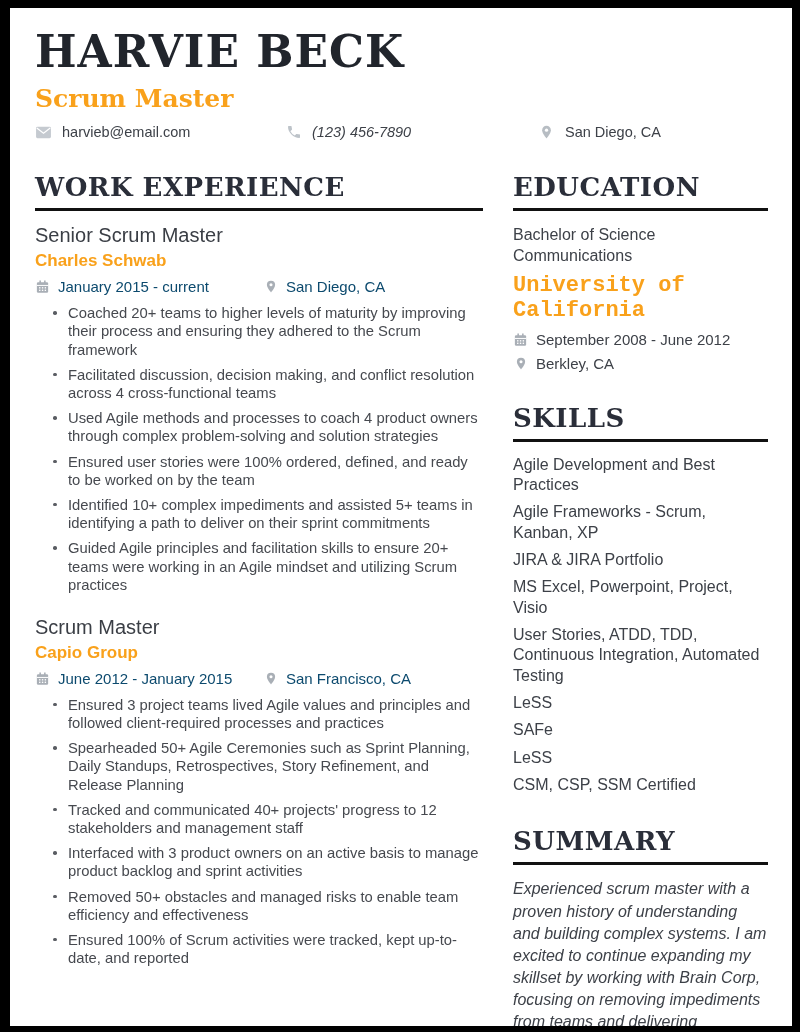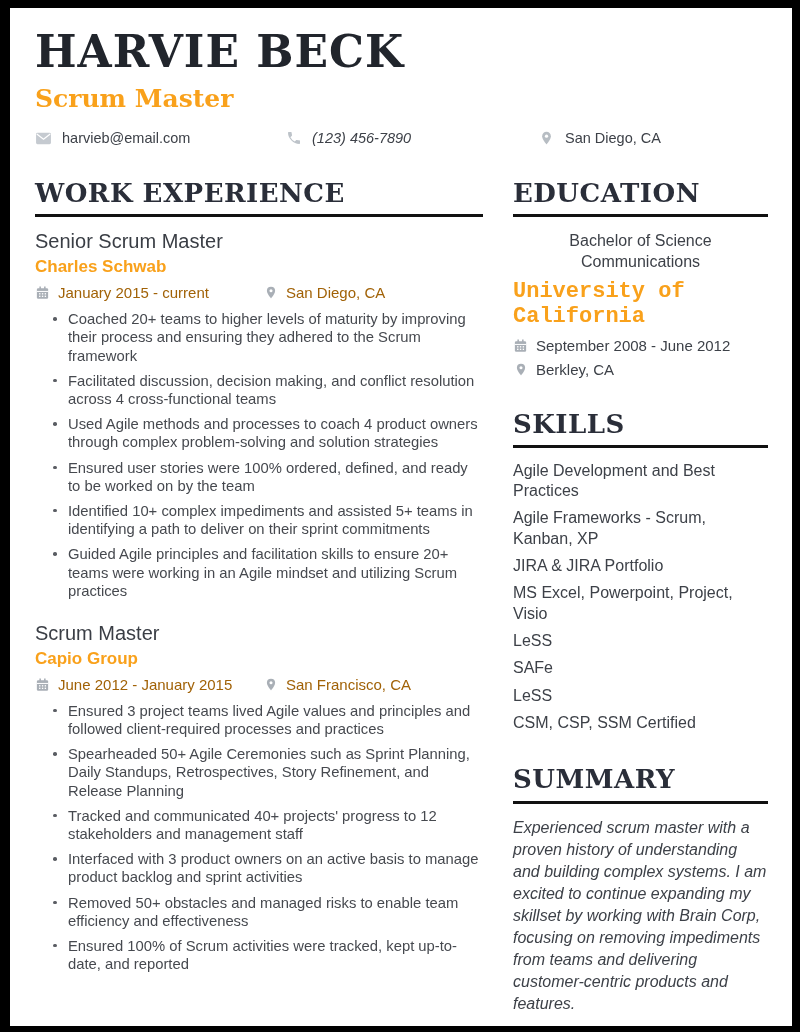--- a/index.html
+++ b/index.html
@@ -20,21 +20,21 @@
     font-family: "DejaVu Serif", serif;
     font-size: 44px; font-weight: 700;
     color: #21252c; letter-spacing: 1px;
     line-height: 1.0;
   }
   .candidate-title {
     font-family: "DejaVu Serif", serif;
     font-size: 25px; font-weight: 700;
     color: #f9a11b; margin-top: 10px;
   }
-  .contact { display: flex; flex-wrap: wrap; margin-top: 13px; }
+  .contact { display: flex; flex-wrap: wrap; margin-top: 7px; }
   .contact-item {
     display: flex; align-items: center; gap: 10px;
     font-size: 14.5px; color: #3d4148;
     height: 24px; margin-bottom: 2px;
   }
   .contact-item.email    { width: 250px; }
   .contact-item.phone    { width: 253px; font-style: italic; }
   .contact-item.location { flex: 1 1 auto; }
   .contact-item.linkedin { width: 250px; }
   .contact-item .cicon { display: inline-flex; width: 17px; justify-content: center; }
@@ -52,37 +52,37 @@
     line-height: 1.05;
     padding-bottom: 7px;
     border-bottom: 3px solid #111;
     margin-bottom: 13px;
   }
 
   
   .job + .job { margin-top: 22px; }
   .job-title { font-size: 20px; font-weight: 400; color: #3a3e45; line-height: 1.15; }
   .company   { font-size: 17px; font-weight: 700; color: #f9a11b; margin-top: 4px; }
-  .meta { display: flex; align-items: center; margin-top: 7px; font-size: 15px; color: #a16207; }
+  .meta { display: flex; align-items: center; margin-top: 7px; font-size: 15px; color: #0c4a6e; }
   .meta-item { display: flex; align-items: center; gap: 8px; }
   .meta-item.dates { min-width: 228px; }
   .micon { display: inline-flex; width: 15px; justify-content: center; }
   ul.bullets { list-style: none; margin-top: 9px; padding-left: 33px; }
   ul.bullets li {
     position: relative;
     font-size: 14.8px; line-height: 1.23; color: #46494f;
     margin-bottom: 7px;
   }
   ul.bullets li::before {
     content: ""; position: absolute; left: -15px; top: 7px;
     width: 3.5px; height: 3.5px; border-radius: 50%; background: #5a5d63;
   }
 
   
-  .edu-line { font-size: 16px; color: #3d4148; line-height: 1.32; text-align: center; }
+  .edu-line { font-size: 16px; color: #3d4148; line-height: 1.32; }
   .school { font-size: 22px; font-weight: 700; color: #f9a11b; margin: 6px 0 8px; font-family: Liberation Mono, monospace; }
   .edu-meta { display: flex; align-items: center; gap: 8px; font-size: 15px; color: #3d4148; margin-bottom: 7px; }
 
   .skills-section  { margin-top: 33px; }
   ul.skills { list-style: none; }
   ul.skills li { font-size: 16px; line-height: 1.27; color: #3d4148; margin-bottom: 7px; }
 
   .summary-section { margin-top: 33px; }
   .summary-text {
     font-size: 16px; font-style: italic;
@@ -255,20 +255,21 @@
         </div>
       </section>
 
       <section class="skills-section">
         <h2 class="section-heading">SKILLS</h2>
         <ul class="skills" id="skills-list">
             <li>Agile Development and Best Practices</li>
             <li>Agile Frameworks - Scrum, Kanban, XP</li>
             <li>JIRA &amp; JIRA Portfolio</li>
             <li>MS Excel, Powerpoint, Project, Visio</li>
+            <li>User Stories, ATDD, TDD, Continuous Integration, Automated Testing</li>
             <li>LeSS</li>
             <li>SAFe</li>
             <li>LeSS</li>
             <li>CSM, CSP, SSM Certified</li>
           </ul>
       </section>
 
       <section class="summary-section">
         <h2 class="section-heading">SUMMARY</h2>
         <p class="summary-text">Experienced scrum master with a proven history of understanding and building complex systems. I am excited to continue expanding my skillset by working with Brain Corp, focusing on removing impediments from teams and delivering customer-centric products and features.</p>

